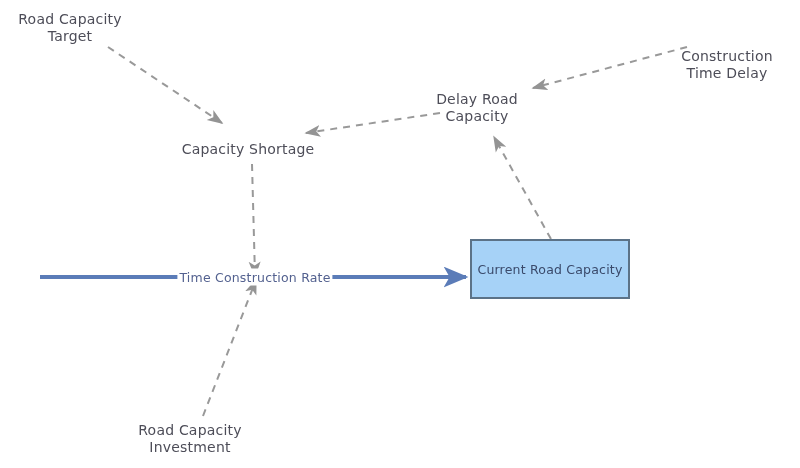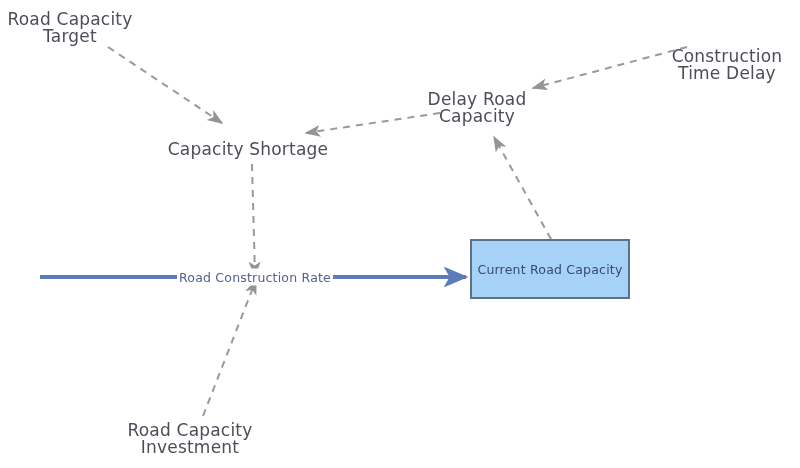--- a/index.html
+++ b/index.html
@@ -19,21 +19,21 @@
     position: absolute;
     left: 0;
     top: 0;
     width: 800px;
     height: 468px;
   }
   .node-label {
     position: absolute;
     color: #4a4a55;
     font-family: "DejaVu Sans", sans-serif;
-    font-size: 17px;
+    font-size: 14px;
     line-height: 17px;
     text-align: center;
     white-space: pre;
     transform: translate(-50%, -50%);
     letter-spacing: 0.2px;
   }
   .node-label.aux {
     color: #4d4d58;
   }
   .flow-label {
@@ -94,21 +94,21 @@
 
     <path fill="none" stroke="#999999" stroke-width="2" stroke-dasharray="7,6" marker-end="url(#arrow-gray)" d="M 203 416 L 256 280"></path>
 
     <line x1="40" y1="277" x2="466" y2="277" stroke="#5b7cb8" stroke-width="4" marker-end="url(#arrow-blue)"></line>
   </svg>
 
   <div class="stock-box" style="left:470px; top:239px; width:160px; height:60px;">
     <span class="stock-text">Current Road Capacity</span>
   </div>
 
-  <div class="flow-label" style="left:255px; top:277px;">Road Construction Rate</div>
+  <div class="flow-label" style="left:255px; top:277px;">Time Construction Rate</div>
 
   <div class="node-label aux" style="left:70px; top:28px;">Road Capacity
 Target</div>
 
   <div class="node-label aux" style="left:248px; top:149px;">Capacity Shortage</div>
 
   <div class="node-label aux" style="left:477px; top:108px;">Delay Road
 Capacity</div>
 
   <div class="node-label aux" style="left:727px; top:29px;margin-top:36px;">Construction

